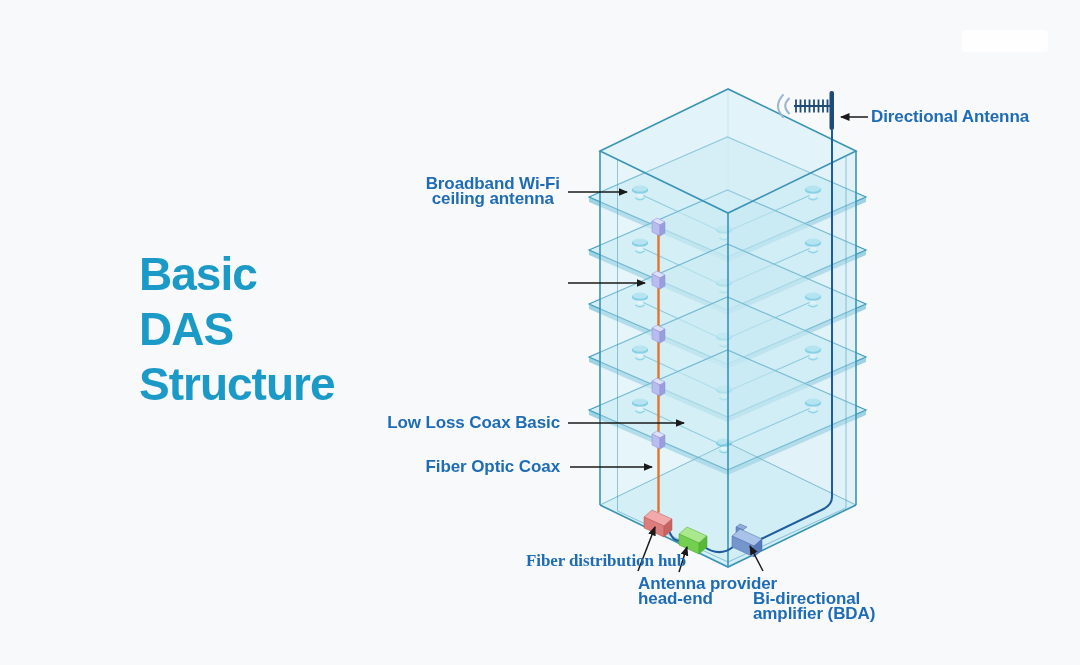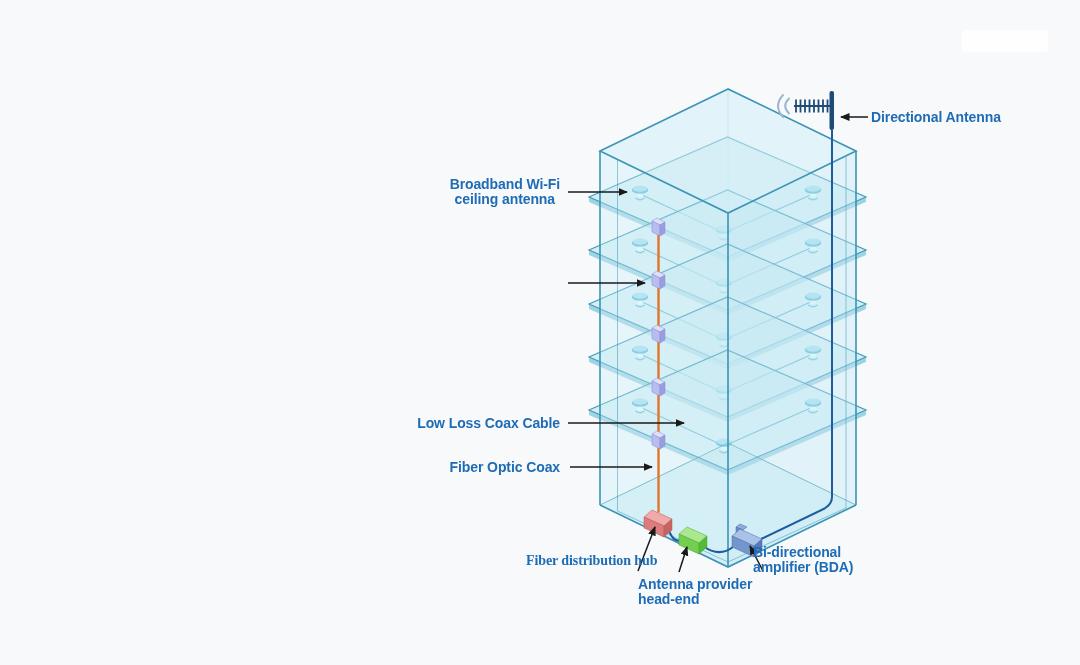--- a/index.html
+++ b/index.html
@@ -11,21 +11,21 @@
     font-family:"Liberation Sans", sans-serif;
   }
   .stage svg{position:absolute;left:0;top:0;}
   .title{
     position:absolute;left:139px;top:247px;
     font-size:46px;font-weight:700;line-height:55px;letter-spacing:-1px;
     color:#1B9AC8;white-space:pre-line;
   }
   .lbl{
     position:absolute;
-    font-size:14px;font-weight:600;line-height:14.5px;letter-spacing:-0.1px;
+    font-size:17px;font-weight:600;line-height:14.5px;letter-spacing:-0.1px;
     color:#1E6CB5;white-space:pre-line;
   }
   .lbl.r{text-align:center;}
   .watermark{
     position:absolute;left:962px;top:30px;width:86px;height:22px;
     background:#FFFFFF;opacity:.85;border-radius:4px;
   }
 </style>
 </head>
 <body>
@@ -150,26 +150,29 @@
       <line x1="568" y1="192" x2="627" y2="192" marker-end="url(#ah)"></line>
       <line x1="568" y1="283" x2="645" y2="283" marker-end="url(#ah)"></line>
       <line x1="568" y1="423" x2="684" y2="423" marker-end="url(#ah)"></line>
       <line x1="570" y1="467" x2="652" y2="467" marker-end="url(#ah)"></line>
       <line x1="638" y1="571" x2="655" y2="527" marker-end="url(#ah)"></line>
       <line x1="679" y1="572" x2="687" y2="547" marker-end="url(#ah)"></line>
       <line x1="763" y1="571" x2="750" y2="546" marker-end="url(#ah)"></line>
     </g>
   </svg>
 
+  <div class="title">Basic
+DAS
+Structure</div>
 
   <div class="lbl" style="left:871px;top:110px;">Directional Antenna</div>
   <div class="lbl r" style="right:520px;top:177px;">Broadband Wi-Fi
 ceiling antenna</div>
-  <div class="lbl r" style="right:520px;top:416px;">Low Loss Coax Cable</div>
+  <div class="lbl r" style="right:520px;top:416px;">Low Loss Coax Basic</div>
   <div class="lbl r" style="right:520px;top:460px;">Fiber Optic Coax</div>
   <div class="lbl" style="left:526px;top:554px;font-family:Liberation Serif, serif;">Fiber distribution hub</div>
   <div class="lbl" style="left:638px;top:577px;">Antenna provider
 head-end</div>
-  <div class="lbl" style="left:753px;top:545px;">Bi-directional
+  <div class="lbl" style="left:753px;top:592px;">Bi-directional
 amplifier (BDA)</div>
 
   <div class="watermark"></div>
 </div>
 
 </body></html>

